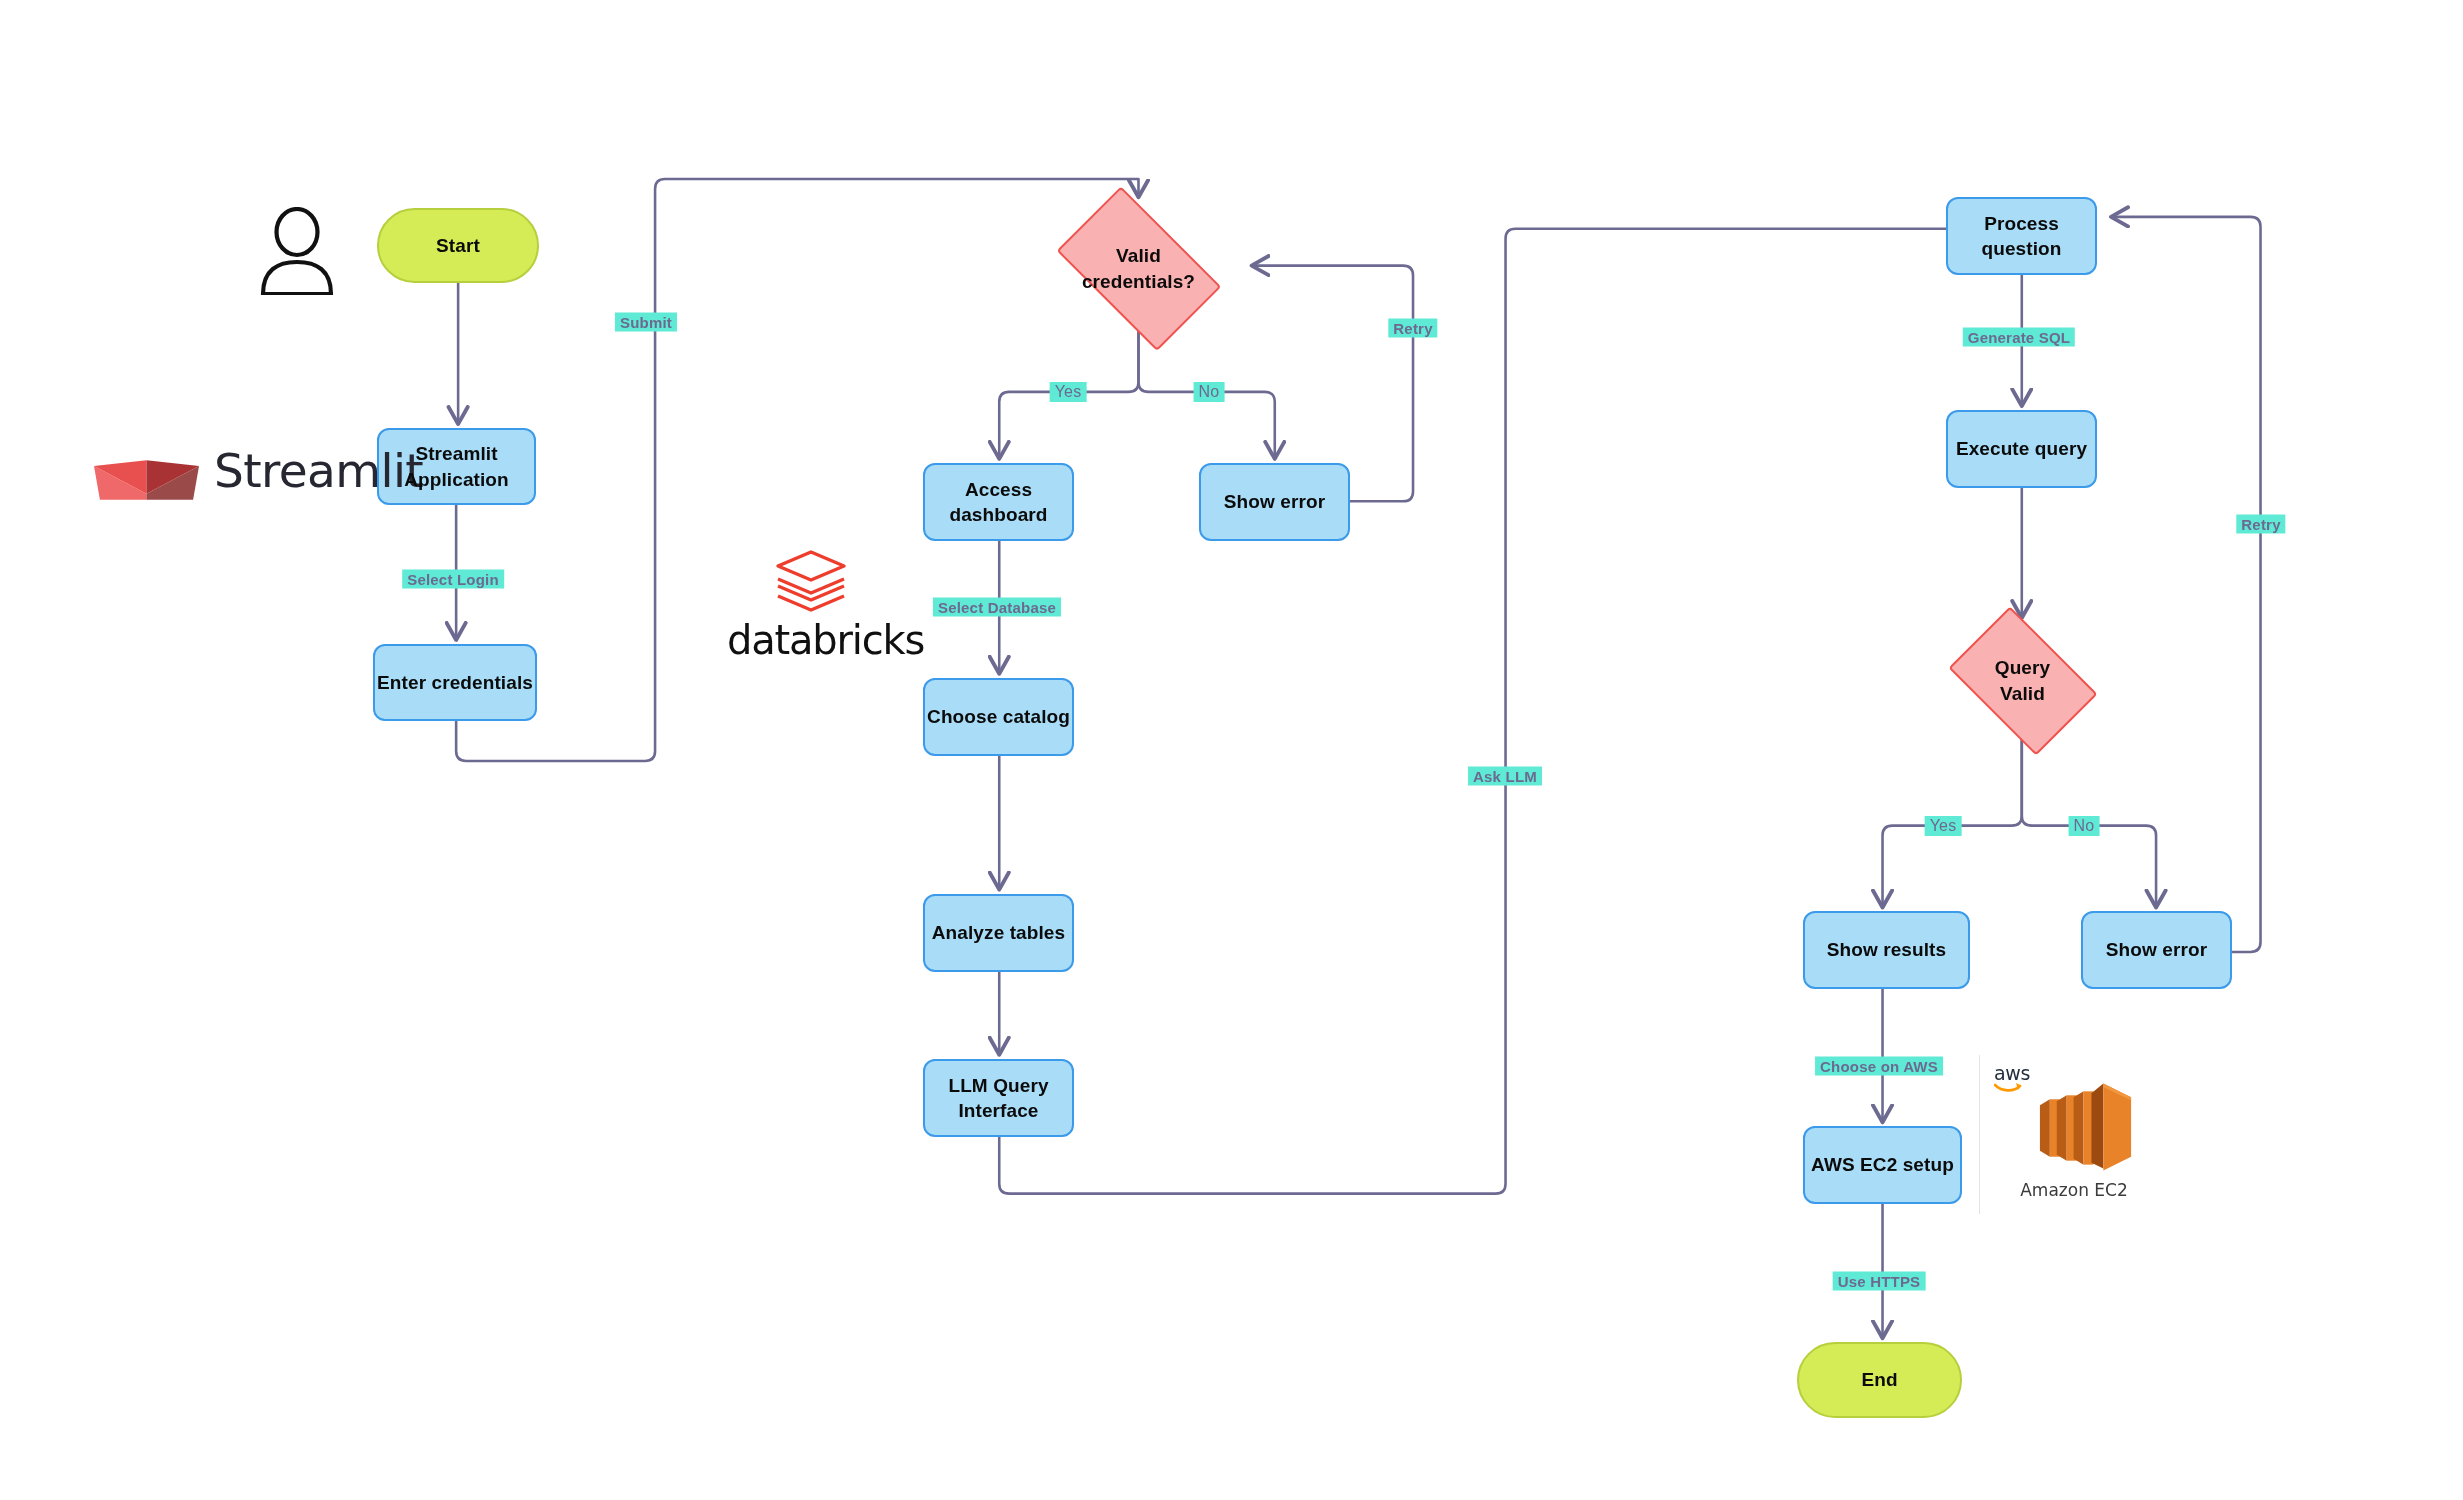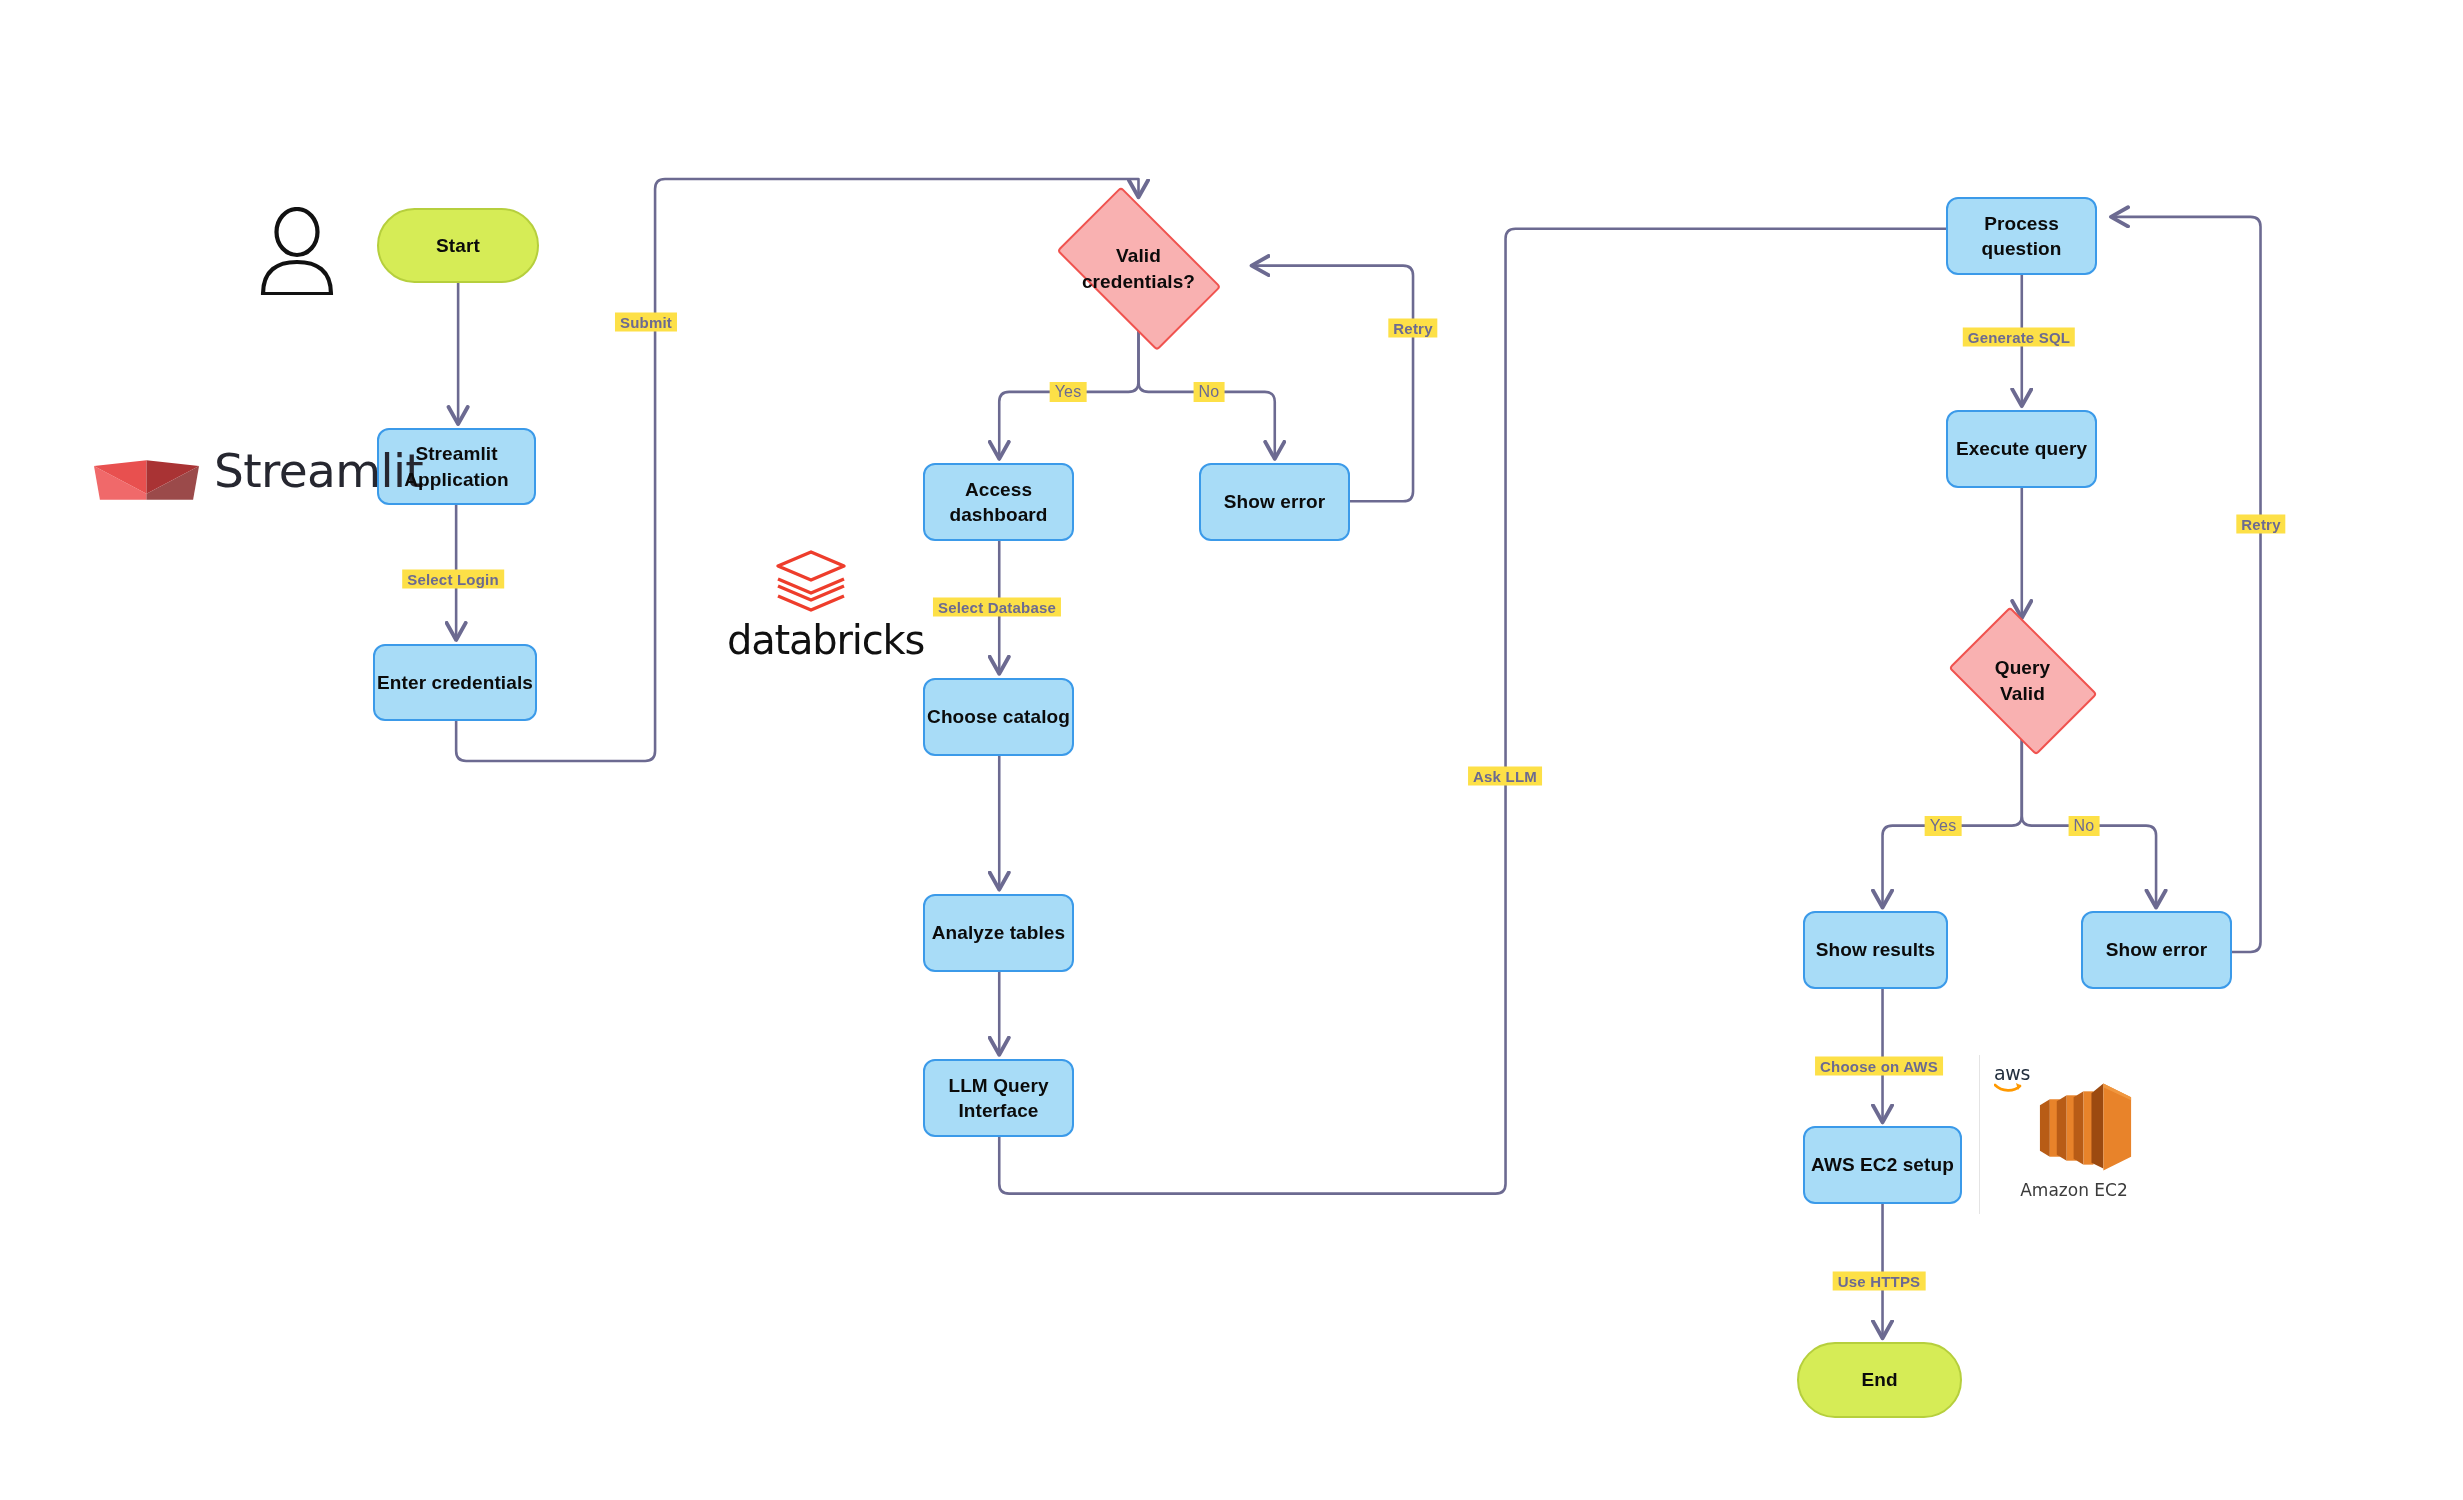--- a/index.html
+++ b/index.html
@@ -77,21 +77,21 @@
     z-index: 1;
   }
 
   
   .edge-label {
     position: absolute;
     transform: translate(-50%, -50%);
     font-size: 15px;
     font-weight: bold;
     color: #6c6a91;
-    background: #fde047;
+    background: #5eead4;
     padding: 1px 5px;
     white-space: nowrap;
     letter-spacing: 0.2px;
   }
   .edge-label.plain {
     font-weight: normal;
     font-size: 16px;
   }
 
   
@@ -229,21 +229,21 @@
   <div class="node process" style="left:1946px; top:410px; width:151px; height:78px;">
     <span class="dtxt">Execute query</span>
   </div>
 
   <div class="node decision" style="left:1938px; top:622px; width:169px; height:117px;">
     <span class="dshape"></span>
     <span class="dtxt">Query
 Valid</span>
   </div>
 
-  <div class="node process" style="left:1803px; top:911px; width:145px; height:78px;align-items:center;">
+  <div class="node process" style="left:1803px; top:911px; width:167px; height:78px;align-items:center;">
     <span class="dtxt">Show results</span>
   </div>
 
   <div class="node process" style="left:2081px; top:911px; width:151px; height:78px;">
     <span class="dtxt">Show error</span>
   </div>
 
   <div class="node process" style="left:1803px; top:1126px; width:159px; height:78px;">
     <span class="dtxt">AWS EC2 setup</span>
   </div>

